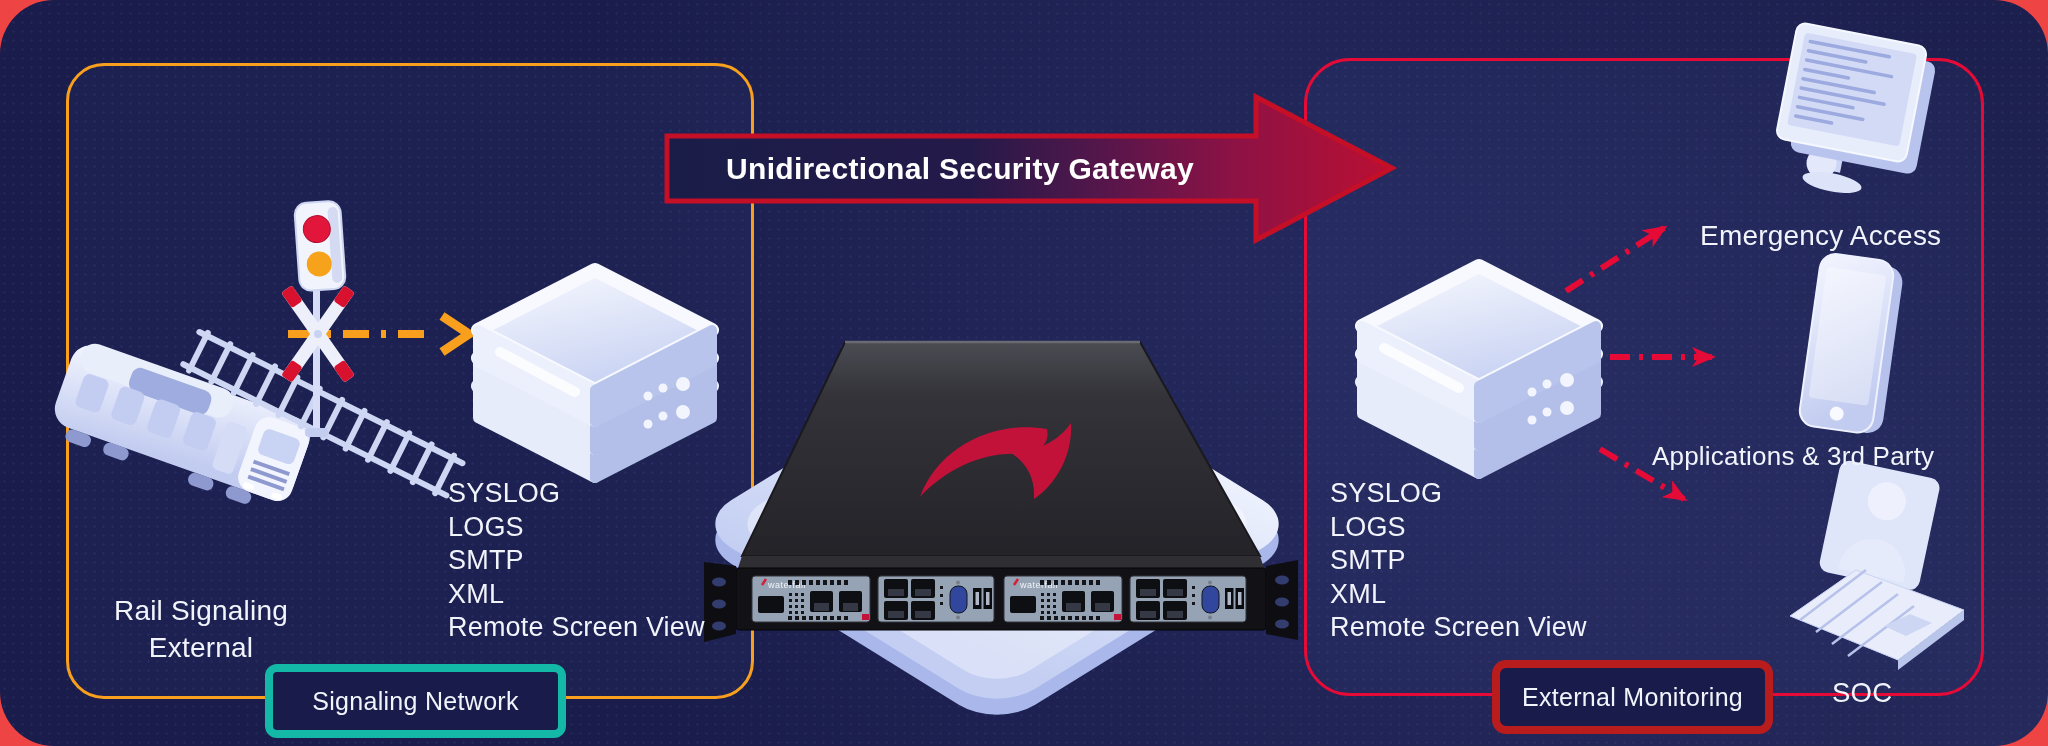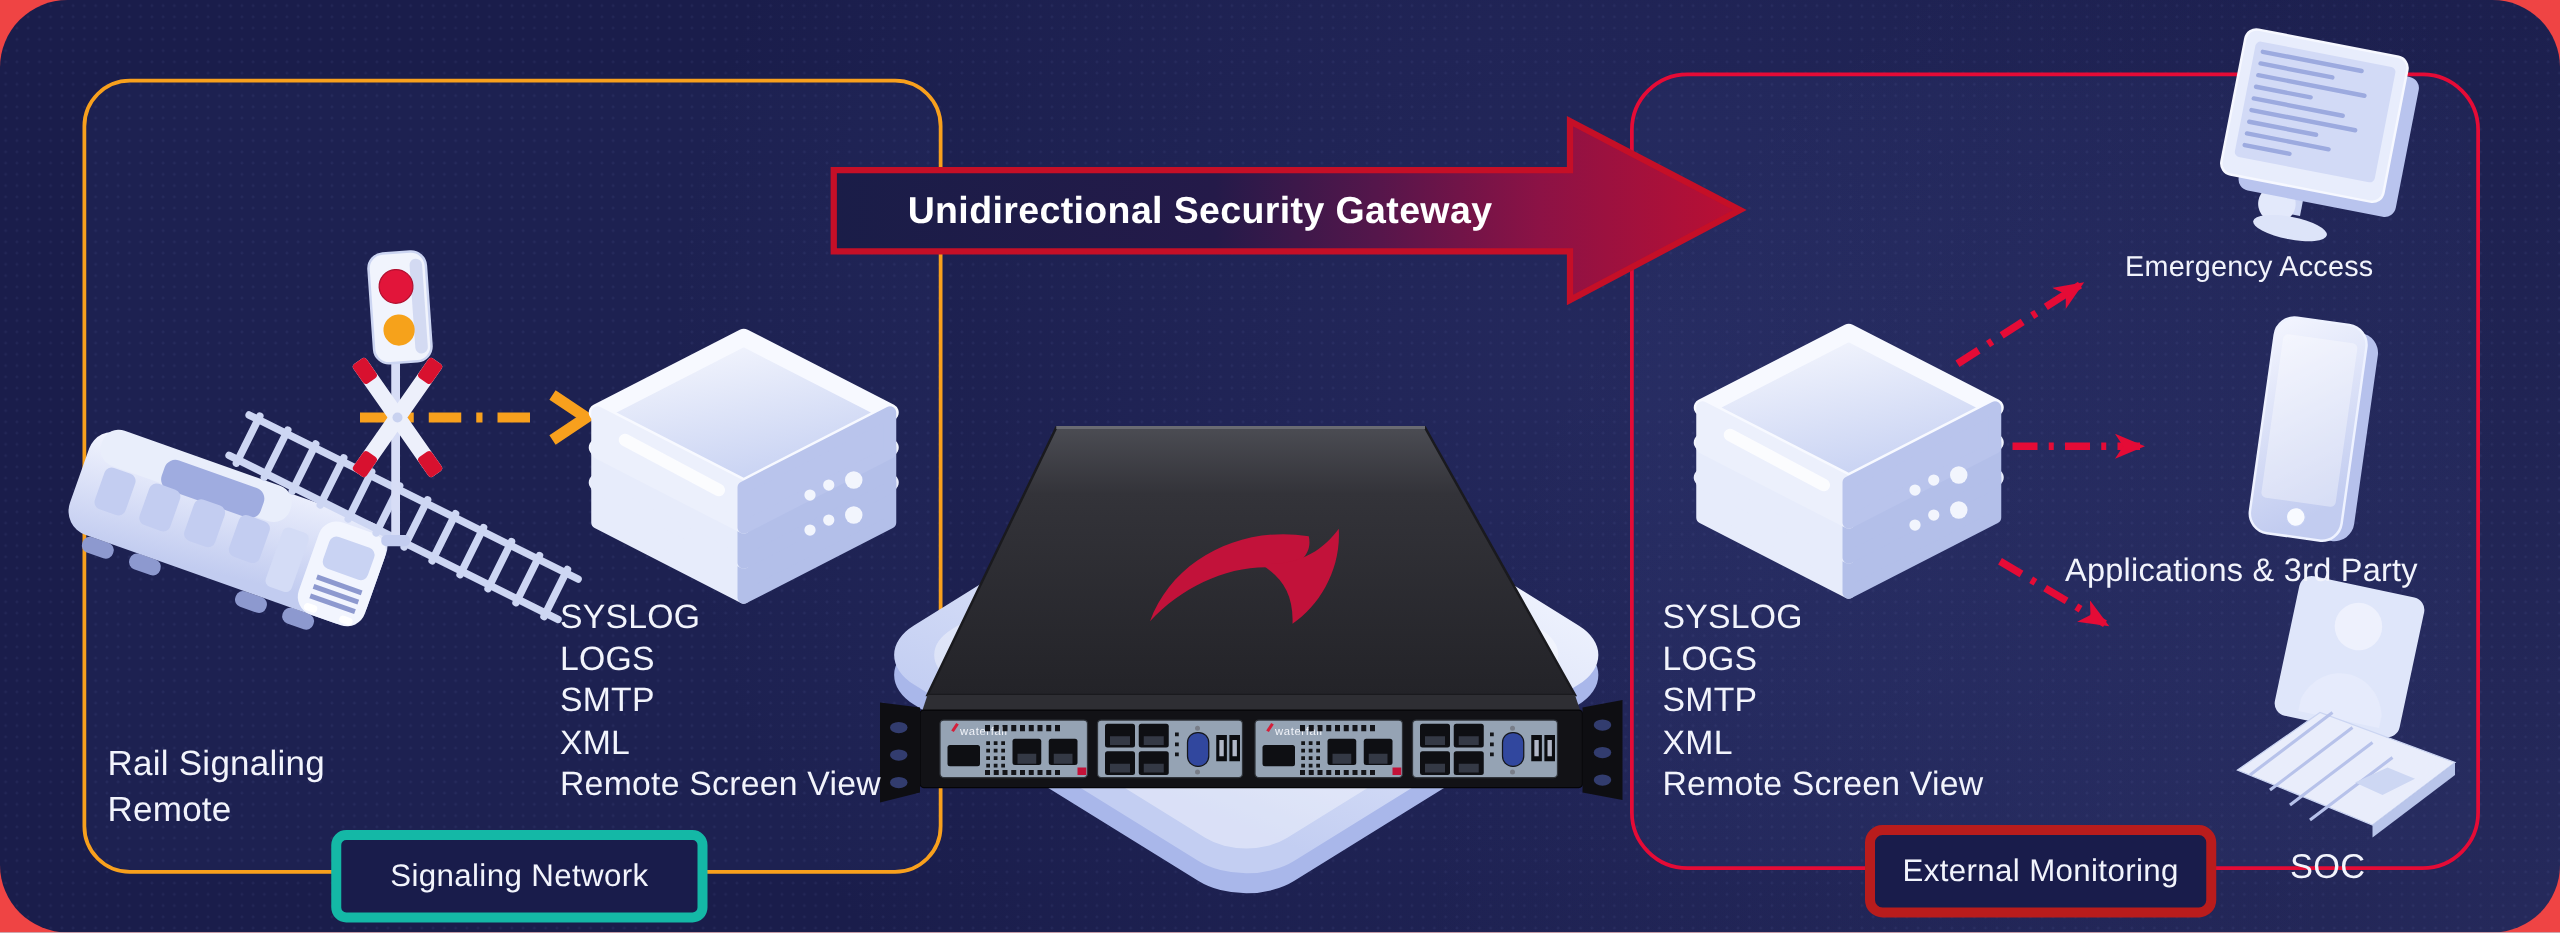--- a/index.html
+++ b/index.html
@@ -17,22 +17,22 @@
   .box-monitoring{left:1304px;top:58px;width:674px;height:632px;border:3px solid #E50B36;border-radius:46px;}
   svg.scene{position:absolute;left:0;top:0;z-index:3;}
   .lbl{position:absolute;z-index:4;color:#F2F4FC;font-weight:500;letter-spacing:.2px;}
   .banner-label{
     left:676px;top:136px;width:568px;height:66px;display:flex;align-items:center;justify-content:center;
     font-size:30px;font-weight:700;letter-spacing:.3px;color:#ffffff;text-align:center;
   }
   .protocols{width:300px;font-size:27px;line-height:33.5px;}
   .protocols-left{left:448px;top:477px;}
   .protocols-right{left:1330px;top:477px;}
-  .rail-label{left:86px;top:592px;width:230px;font-size:28px;line-height:37px;}
-  .emergency-label{left:1700px;top:200px;font-size:23px;}
+  .rail-label{left:86px;top:592px;width:230px;text-align:center;font-size:28px;line-height:37px;}
+  .emergency-label{left:1700px;top:220px;font-size:28px;}
   .apps-label{left:1652px;top:441px;font-size:26px;}
   .soc-label{left:1832px;top:657px;width:104px;text-align:left;font-size:27.5px;margin-top:20px;}
   .pill{
     position:absolute;z-index:5;display:flex;align-items:center;justify-content:center;
     background:#191c4b;color:#F2F4FC;font-size:25px;font-weight:500;letter-spacing:.3px;
   }
   .pill-signaling{left:265px;top:664px;width:285px;height:58px;border:8px solid #14b8a6;border-radius:12px;}
   .pill-monitoring{left:1492px;top:660px;width:265px;height:58px;border:8px solid #b91c1c;border-radius:14px;}
 </style>
 </head>
@@ -320,21 +320,21 @@
       </g>
       <path d="M96,158 L122,146 L144,155 L118,168 Z" fill="#cdd7f3"></path>
       <path d="M176,142 L176,152 L110,202 L110,192 Z" fill="#b9c5ea"></path>
     </g>
   </svg>
 
   <div class="lbl banner-label">Unidirectional Security Gateway</div>
 
   <div class="lbl rail-label">
     <div>Rail Signaling</div>
-    <div>Remote</div>
+    <div>External</div>
   </div>
 
   <div class="lbl protocols protocols-left">
     <div>SYSLOG</div>
     <div>LOGS</div>
     <div>SMTP</div>
     <div>XML</div>
     <div>Remote Screen View</div>
   </div>
 

